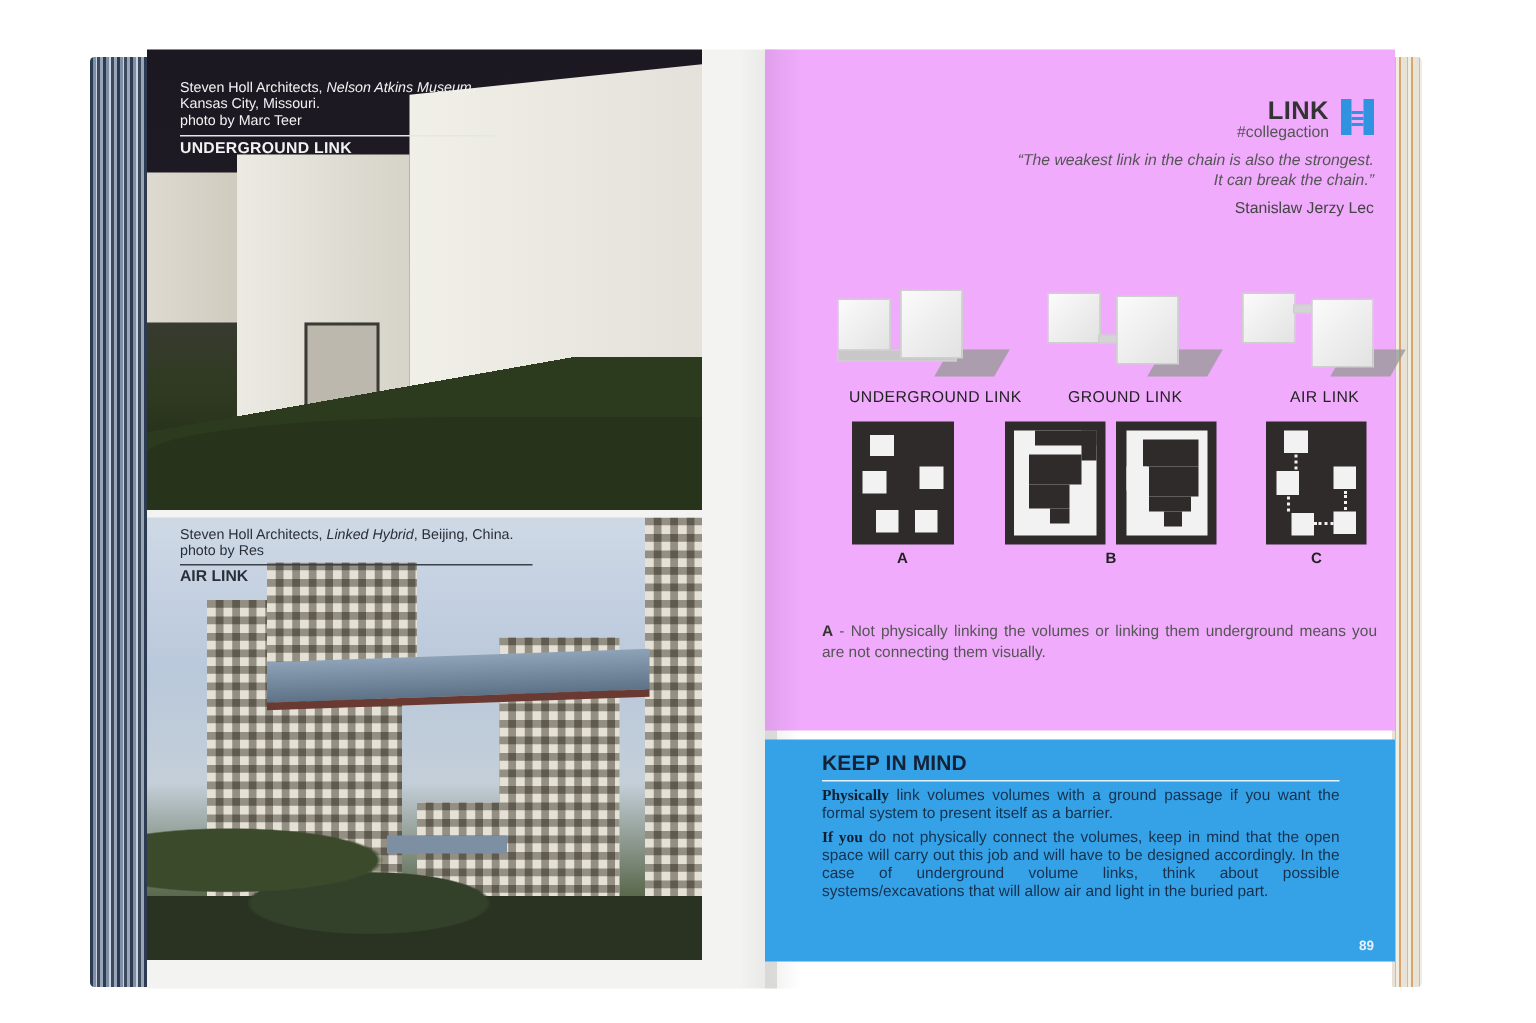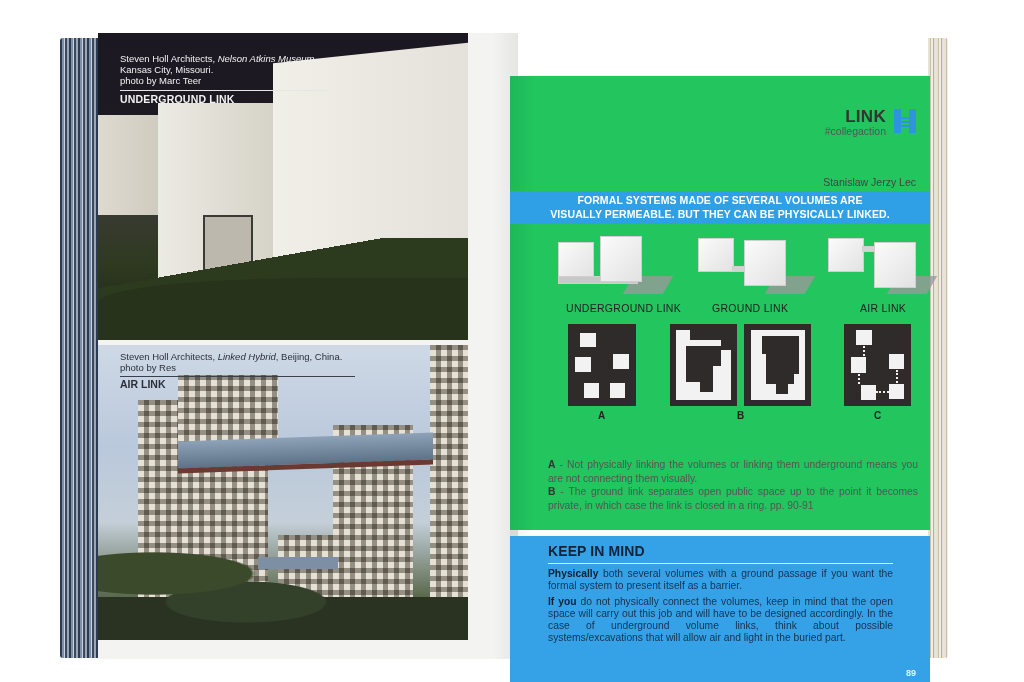--- a/index.html
+++ b/index.html
@@ -51,21 +51,21 @@
     background: radial-gradient(ellipse at 15% 30%, #3b4a2a 0 22%, transparent 23%),
                 radial-gradient(ellipse at 40% 60%, #33402a 0 25%, transparent 26%),
                 linear-gradient(180deg, transparent 0 55%, #2a3322 55% 100%); }
   .cap2 { position: absolute; left: 22px; top: 6px; width: 235px; color: #2a2f3a; font-size: 9.5px; line-height: 11px; }
   .cap2 .rule { height: 1px; background: #3a3f4a; margin: 3px 0 2px 0; }
   .cap2 .title { font-weight: bold; font-size: 10.5px; }
   .gutter-shadow { position: absolute; left: 395px; top: 0; width: 25px; height: 626px;
     background: linear-gradient(90deg, rgba(0,0,0,0), rgba(0,0,0,.06)); }
 
   
-  .page-right { position: absolute; left: 450px; top: 3px; width: 420px; height: 454px; background: #22c55e; margin-top: 43px; }
+  .page-right { position: absolute; left: 450px; top: 3px; width: 420px; height: 454px; background: #f0abfc; }
   .page-right .shade { position: absolute; left: 0; top: 0; width: 24px; height: 626px; background: linear-gradient(90deg, rgba(0,0,0,.07), rgba(0,0,0,0)); }
   .hdr { position: absolute; right: 44px; top: 33px; text-align: right; }
   .hdr .title { font-weight: bold; font-size: 17px; color: #333; letter-spacing: .3px; line-height: 16px; }
   .hdr .tag { font-size: 10.5px; color: #555; }
   .link-icon { position: absolute; right: 14px; top: 33px; width: 22px; height: 24px; }
   .link-icon .l, .link-icon .r { position: absolute; top: 0; width: 7px; height: 24px; background: #2f93df; }
   .link-icon .l { left: 0; } .link-icon .r { right: 0; }
   .link-icon .rung { position: absolute; left: 7px; width: 8px; height: 2px; background: #2f93df; }
   .quote { position: absolute; right: 14px; top: 68px; text-align: right; font-style: italic; font-size: 10.5px; color: #555; line-height: 13px; }
   .author { position: absolute; right: 14px; top: 100px; font-size: 10.5px; color: #444; }
@@ -84,21 +84,21 @@
   .plan-letter { position: absolute; top: 334px; font-weight: bold; font-size: 10px; color: #222; }
 
   .desc { position: absolute; left: 38px; top: 382px; width: 370px; font-size: 10.3px; line-height: 13.6px; color: #555; text-align: justify; }
   .desc b { color: #333; }
 
   .keep { position: absolute; left: 0; top: 460px; width: 420px; height: 148px; background: #35a2e8; }
   .keep h2 { position: absolute; left: 38px; top: 7px; font-size: 14px; color: #132236; font-weight: bold; letter-spacing: .1px; }
   .keep .rule { position: absolute; left: 38px; top: 27px; width: 345px; height: 1px; background: #e6f2fc; }
   .keep .body { position: absolute; left: 38px; top: 32px; width: 345px; font-size: 10.3px; line-height: 12.3px; color: #17314d; text-align: justify; }
   .keep .body p { margin-bottom: 3px; }
-  .keep .body b { color: #0f1e30; }
+  .keep .body b { color: #0f1e30; font-family: Liberation Serif, serif; }
   .pgnum { position: absolute; right: 14px; top: 132px; font-size: 9px; font-weight: bold; color: #e6f2fc; }
 </style>
 </head>
 <body>
 
 <div class="spread">
   <div class="stack-left"></div>
   <div class="stack-right"></div>
 
   <div class="page-left">
@@ -145,26 +145,26 @@
       <div class="tag">#collegaction</div>
     </div>
     <div class="link-icon">
       <div class="l"></div>
         <div class="r"></div>
       <div class="rung" style="top:8px"></div>
       <div class="rung" style="top:12px"></div>
       <div class="rung" style="top:16px"></div>
     </div>
 
+    <div class="quote">
+      <div>“The weakest link in the chain is also the strongest.</div>
+      <div>It can break the chain.”</div>
+    </div>
     <div class="author">Stanislaw Jerzy Lec</div>
 
-    <div class="banner">
-      <div>FORMAL SYSTEMS MADE OF SEVERAL VOLUMES ARE</div>
-      <div>VISUALLY PERMEABLE. BUT THEY CAN BE PHYSICALLY LINKED.</div>
-    </div>
 
     <div class="cube-grp" style="left:48px;width:120px;">
       <div class="cube-shadow" style="left:70px;top:40px;width:40px;height:18px;"></div>
       <div class="cube" style="left:0;top:6px;width:36px;height:36px;"></div>
       <div class="cube" style="left:0;top:40px;width:80px;height:8px;background:#c8c8c8;"></div>
       <div class="cube" style="left:42px;top:0;width:42px;height:46px;"></div>
     </div>
     <div class="cube-grp" style="left:188px;width:120px;">
       <div class="cube-shadow" style="left:72px;top:40px;width:40px;height:18px;"></div>
       <div class="cube" style="left:0;top:2px;width:36px;height:34px;"></div>
@@ -220,26 +220,25 @@
       <div class="dots" style="left:52px;top:46px;height:13px;"></div>
       <div class="hdots" style="left:32px;top:67px;width:13px;"></div>
     </div>
 
     <div class="plan-letter" style="left:88px;">A</div>
     <div class="plan-letter" style="left:227px;">B</div>
     <div class="plan-letter" style="left:364px;">C</div>
 
     <div class="desc">
       <div><b>A</b><span> - Not physically linking the volumes or linking them underground means you are not connecting them visually.</span></div>
-      <div><b>B</b><span> - The ground link separates open public space up to the point it becomes private, in which case the link is closed in a ring. pp. 90-91</span></div>
     </div>
 
     <div class="keep">
       <h2>KEEP IN MIND</h2>
       <div class="rule"></div>
       <div class="body">
-        <p><b>Physically</b><span> both several volumes with a ground passage if you want the formal system to present itself as a barrier.</span></p>
+        <p><b>Physically</b><span> link volumes volumes with a ground passage if you want the formal system to present itself as a barrier.</span></p>
         <p><b>If you</b><span> do not physically connect the volumes, keep in mind that the open space will carry out this job and will have to be designed accordingly. In the case of underground volume links, think about possible systems/excavations that will allow air and light in the buried part.</span></p>
       </div>
       <div class="pgnum">89</div>
     </div>
   </div>
 </div>
 
 </body></html>

